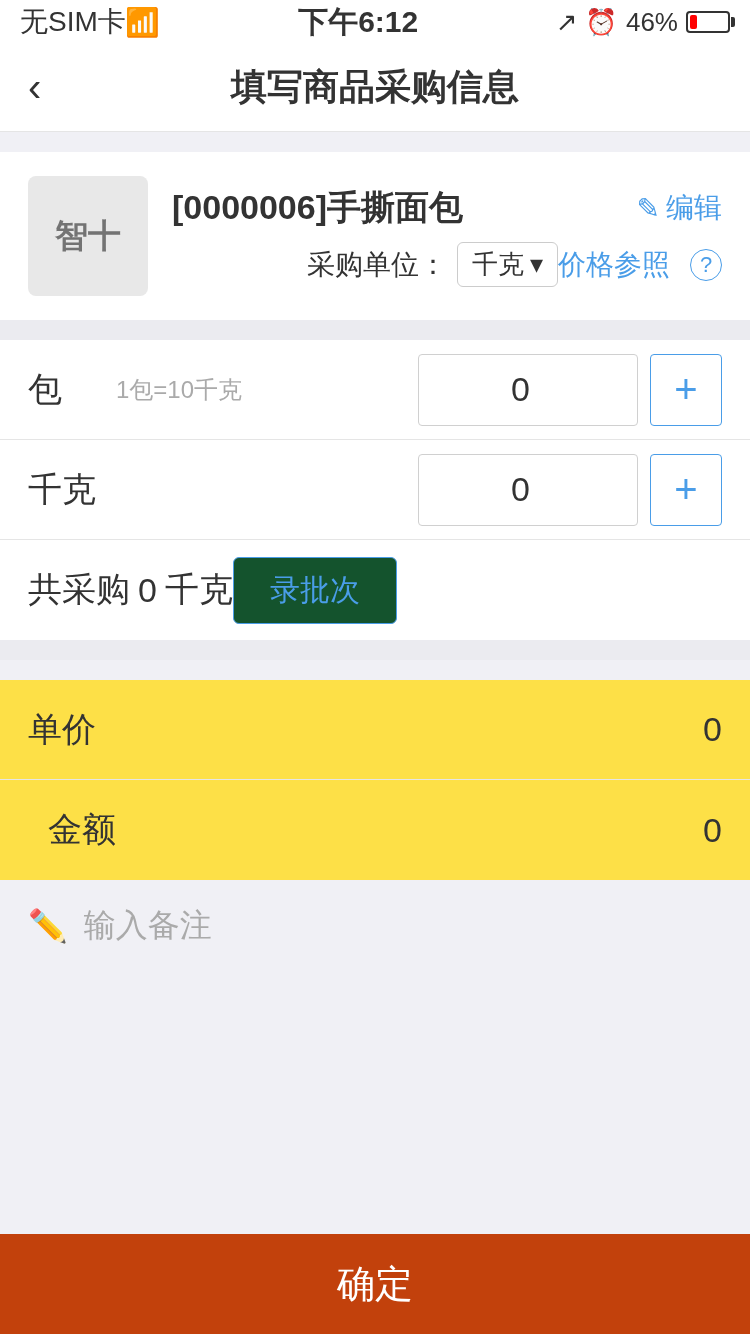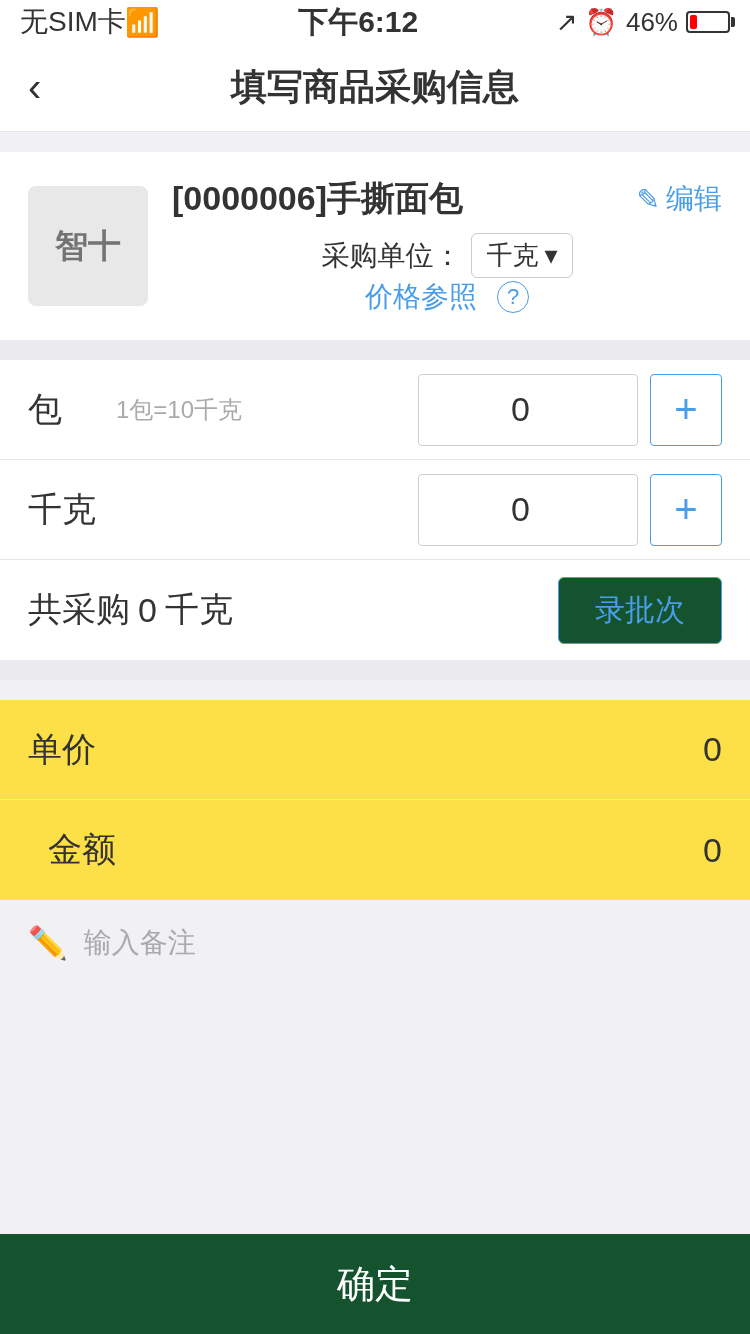--- a/index.html
+++ b/index.html
@@ -120,21 +120,20 @@
       color: #4a9de8;
       display: flex;
       align-items: center;
       gap: 6px;
       cursor: pointer;
     }
     .product-unit-row {
       display: flex;
       justify-content: flex-end;
       align-items: center;
-      flex-direction: column;
     }
     .unit-label { font-size: 28px; color: #333; }
     .unit-select {
       border: 1px solid #ccc;
       border-radius: 6px;
       padding: 4px 14px;
       font-size: 26px;
       color: #333;
       background: #fff;
       display: flex;
@@ -211,21 +210,20 @@
     }
 
     
     .summary-section {
       background: #fff;
       margin-top: 0;
     }
     .summary-row {
       display: flex;
       align-items: center;
-      justify-content: space-between;
       padding: 0 28px;
       height: 100px;
     }
     .record-btn {
       border: 1.5px solid #4a9de8;
       border-radius: 6px;
       padding: 12px 36px;
       font-size: 30px;
       color: #4a9de8;
       background: #14532d;
@@ -263,37 +261,37 @@
       display: flex;
       align-items: center;
       gap: 16px;
       min-height: 80px;
     }
     .remark-icon {
       font-size: 32px;
       color: #aaa;
     }
     .remark-placeholder {
-      font-size: 28px;
+      font-size: 32px;
       color: #aaa;
     }
 
     
     .bottom-area {
       flex: 1;
       background: #f0f0f5;
       min-height: 340px;
     }
 
     
     .confirm-btn-container {
       position: fixed;
       bottom: 0;
       width: 750px;
-      background: #14532d;
+      background: #c2410c;
       height: 100px;
       display: flex;
       align-items: center;
       justify-content: center;
       cursor: pointer;
     }
     .confirm-btn-label {
       font-size: 38px;
       color: #fff;
       font-weight: 500;

